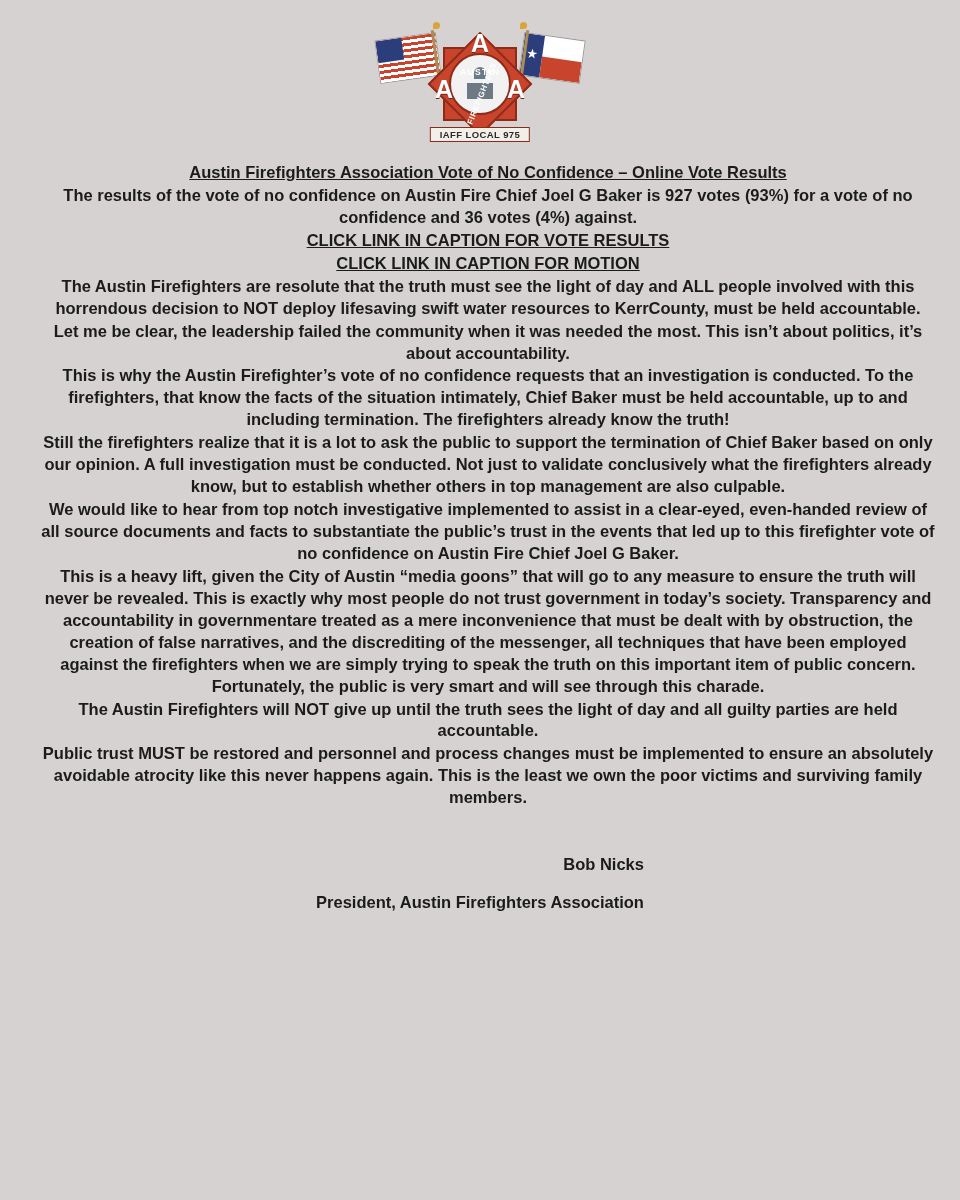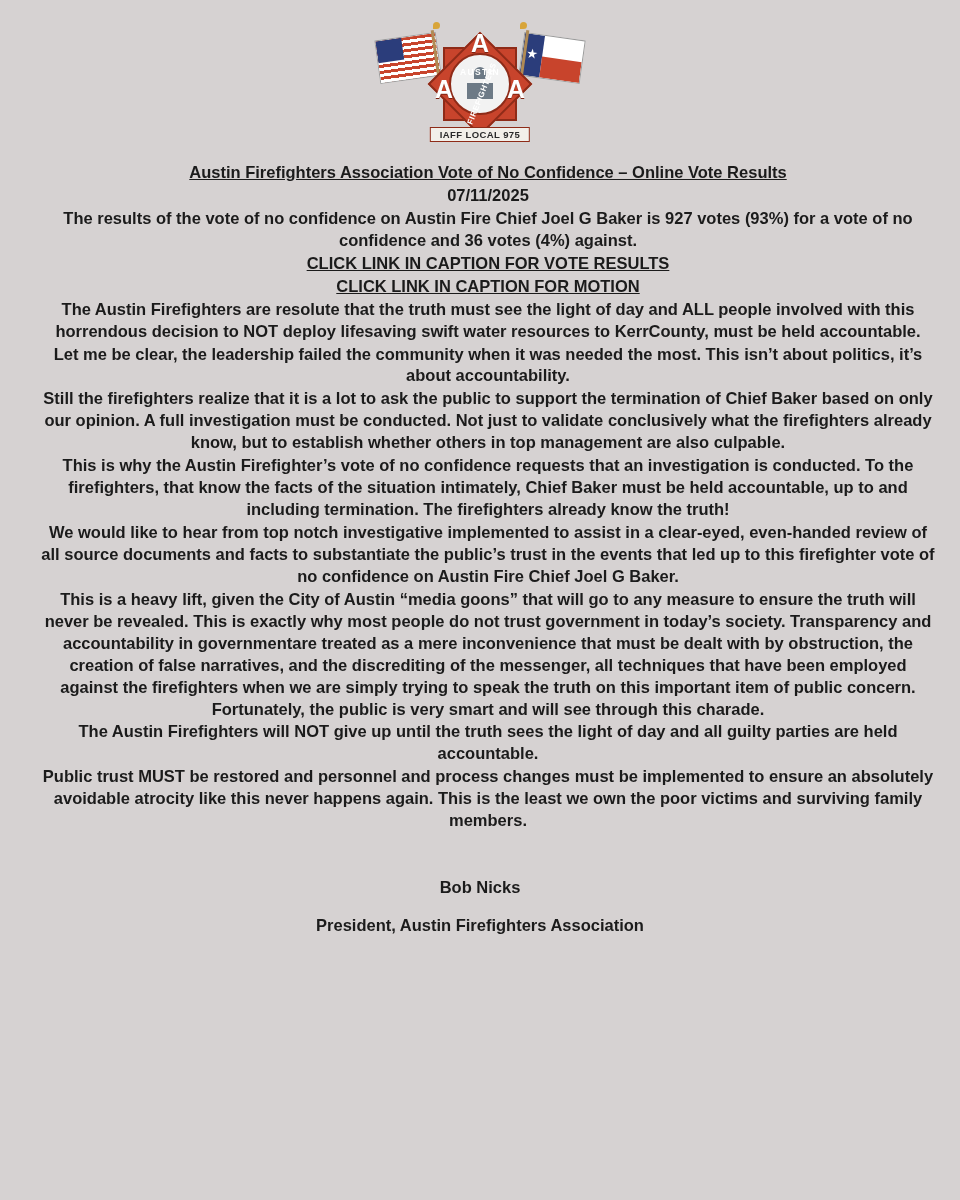--- a/index.html
+++ b/index.html
@@ -209,21 +209,21 @@
     margin-bottom: 2px;
   }
   .underline {
     text-decoration: underline;
   }
   .para {
     margin-bottom: 2px;
   }
   .signature {
     margin-top: 26px;
-    text-align: center;
+    text-align: right;
     font-weight: bold;
     font-size: 16.5px;
     line-height: 1.35;
   }
 </style>
 </head>
 <body>
 
 <div class="page">
 
@@ -257,29 +257,28 @@
         <span class="arc-top">AUSTIN</span>
         <span class="arc-left">FIREFIGHTERS</span>
       </div>
 
       <div class="ribbon">IAFF LOCAL 975</div>
     </div>
   </div>
 
   <div class="body-text">
     <p class="title">Austin Firefighters Association Vote of No Confidence – Online Vote Results</p>
-    <p class="date">07/11/2025</p>
     <p class="para">The results of the vote of no confidence on Austin Fire Chief Joel G Baker is 927 votes (93%) for a vote of no confidence and 36 votes (4%) against.</p>
     <p class="underline">CLICK LINK IN CAPTION FOR VOTE RESULTS</p>
     <p class="underline">CLICK LINK IN CAPTION FOR MOTION</p>
 
     <p class="para">The Austin Firefighters are resolute that the truth must see the light of day and ALL people involved with this horrendous decision to NOT deploy lifesaving swift water resources to KerrCounty, must be held accountable.</p>
     <p class="para">Let me be clear, the leadership failed the community when it was needed the most. This isn’t about politics, it’s about accountability.</p>
+    <p class="para">This is why the Austin Firefighter’s vote of no confidence requests that an investigation is conducted. To the firefighters, that know the facts of the situation intimately, Chief Baker must be held accountable, up to and including termination. The firefighters already know the truth!</p>
     <p class="para">Still the firefighters realize that it is a lot to ask the public to support the termination of Chief Baker based on only our opinion. A full investigation must be conducted. Not just to validate conclusively what the firefighters already know, but to establish whether others in top management are also culpable.</p>
-    <p class="para">This is why the Austin Firefighter’s vote of no confidence requests that an investigation is conducted. To the firefighters, that know the facts of the situation intimately, Chief Baker must be held accountable, up to and including termination. The firefighters already know the truth!</p>
     <p class="para">We would like to hear from top notch investigative implemented to assist in a clear-eyed, even-handed review of all source documents and facts to substantiate the public’s trust in the events that led up to this firefighter vote of no confidence on Austin Fire Chief Joel G Baker.</p>
     <p class="para">This is a heavy lift, given the City of Austin “media goons” that will go to any measure to ensure the truth will never be revealed. This is exactly why most people do not trust government in today’s society. Transparency and accountability in governmentare treated as a mere inconvenience that must be dealt with by obstruction, the creation of false narratives, and the discrediting of the messenger, all techniques that have been employed against the firefighters when we are simply trying to speak the truth on this important item of public concern. Fortunately, the public is very smart and will see through this charade.</p>
     <p class="para">The Austin Firefighters will NOT give up until the truth sees the light of day and all guilty parties are held accountable.</p>
     <p class="para">Public trust MUST be restored and personnel and process changes must be implemented to ensure an absolutely avoidable atrocity like this never happens again. This is the least we own the poor victims and surviving family members.</p>
   </div>
 
   <div class="signature">
     <p>Bob Nicks</p>
     <p>President, Austin Firefighters Association</p>
   </div>

